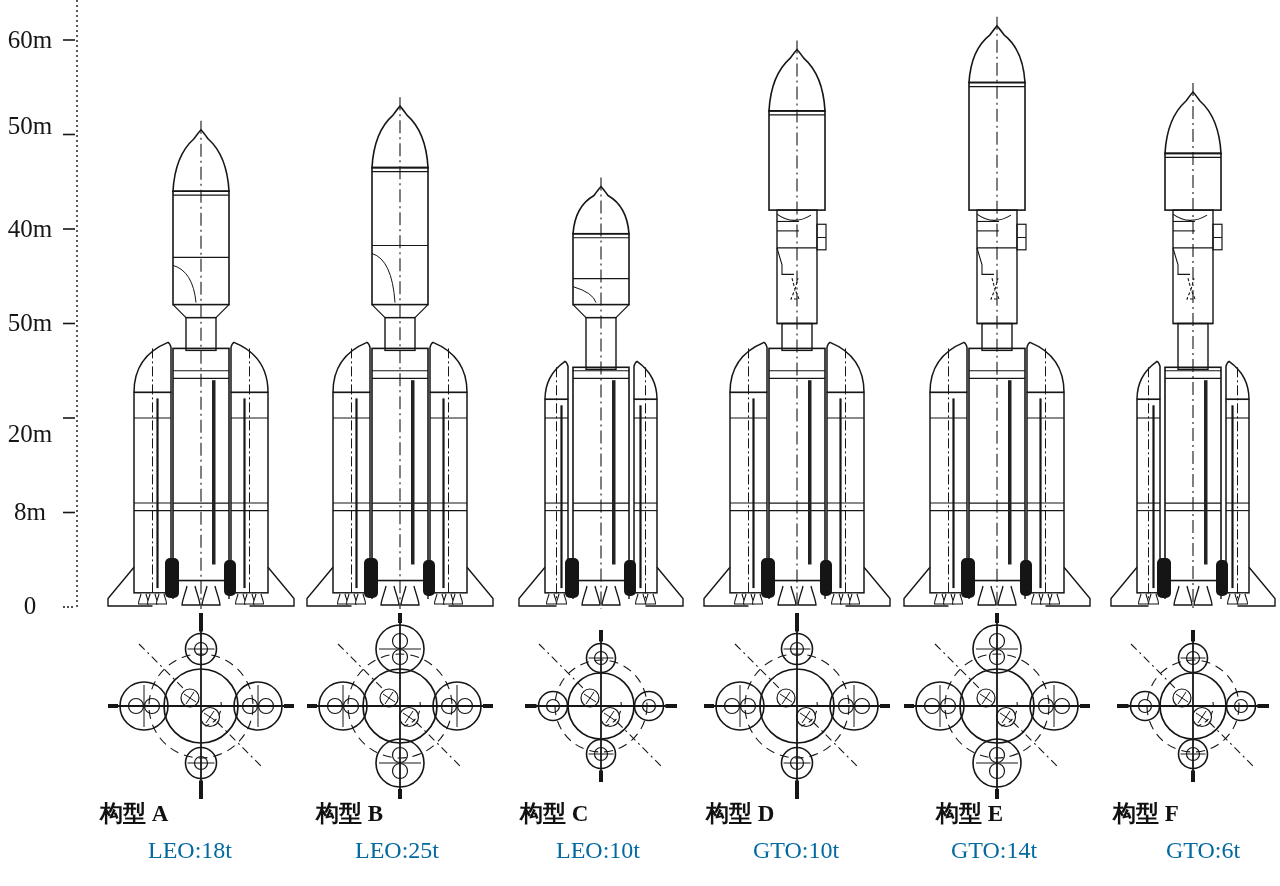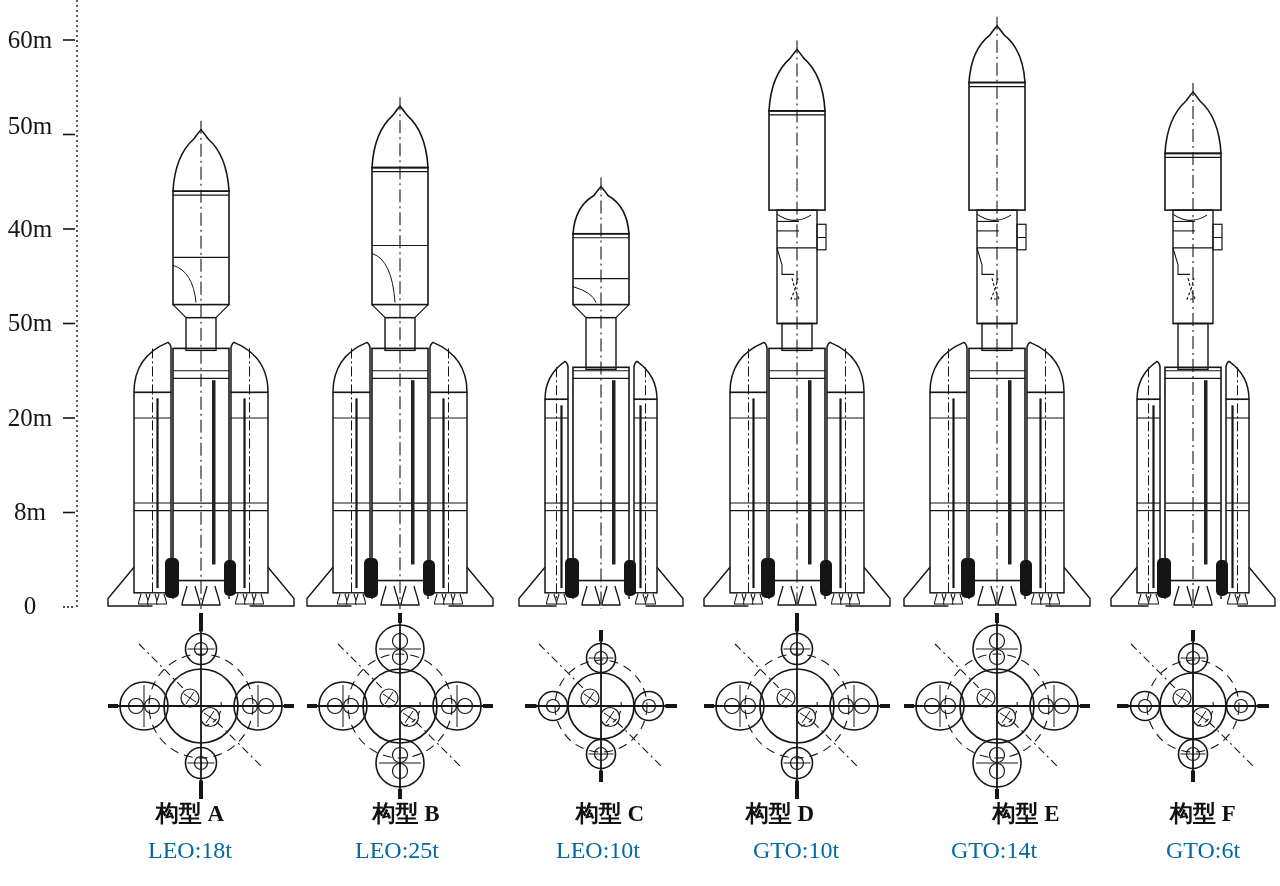--- a/index.html
+++ b/index.html
@@ -1,21 +1,21 @@
 <!DOCTYPE html>
 <html><head>
 <meta charset="utf-8">
 <style>
   html,body{margin:0;padding:0;background:#ffffff;}
   .stage{position:relative;width:1280px;height:886px;background:#fff;overflow:hidden;
          font-family:"Liberation Serif",serif;color:#161616;}
   #artwork{position:absolute;left:0;top:0;}
   .tick-label{position:absolute;left:0;width:60px;text-align:center;
               font-size:25px;line-height:32px;color:#161616;}
-  .cfg-label{position:absolute;top:798px;width:180px;text-align:center;
+  .cfg-label{position:absolute;top:798px;width:180px;text-align:left;
              font-weight:bold;font-size:23px;line-height:32px;color:#111;}
   .pay-label{position:absolute;top:835px;width:180px;text-align:center;
              font-size:24px;line-height:30px;color:#0369a1;}
 </style>
 </head>
 <body>
 
 <div class="stage">
 
   <svg id="artwork" width="1280" height="886" viewBox="0 0 1280 886">
@@ -526,33 +526,33 @@
         <circle cx="1193" cy="754" r="6.5" stroke="#161616" stroke-width="1.2" fill="none"></circle>
         <line x1="1180.5" y1="754" x2="1205.5" y2="754" stroke="#161616" stroke-width="1" fill="none"></line>
       </g>
     </svg>
 
   <div>
     <div class="tick-label" style="top:24px">60m</div>
     <div class="tick-label" style="top:110px">50m</div>
     <div class="tick-label" style="top:213px">40m</div>
     <div class="tick-label" style="top:307px">50m</div>
-    <div class="tick-label" style="top:402px">20m</div>
+    <div class="tick-label" style="top:418px">20m</div>
     <div class="tick-label" style="top:496px">8m</div>
     <div class="tick-label" style="top:590px">0</div>
   </div>
 
   <div>
     <div class="cfg-label" style="left:100px">构型 A</div>
     <div class="pay-label" style="left:100px">LEO:18t</div>
     <div class="cfg-label" style="left:316px">构型 B</div>
     <div class="pay-label" style="left:307px">LEO:25t</div>
     <div class="cfg-label" style="left:520px">构型 C</div>
     <div class="pay-label" style="left:508px">LEO:10t</div>
-    <div class="cfg-label" style="left:690px">构型 D</div>
+    <div class="cfg-label" style="left:706px">构型 D</div>
     <div class="pay-label" style="left:706px">GTO:10t</div>
     <div class="cfg-label" style="left:936px">构型 E</div>
     <div class="pay-label" style="left:904px">GTO:14t</div>
     <div class="cfg-label" style="left:1113px">构型 F</div>
     <div class="pay-label" style="left:1113px">GTO:6t</div>
   </div>
 
 </div>
 
 </body></html>

